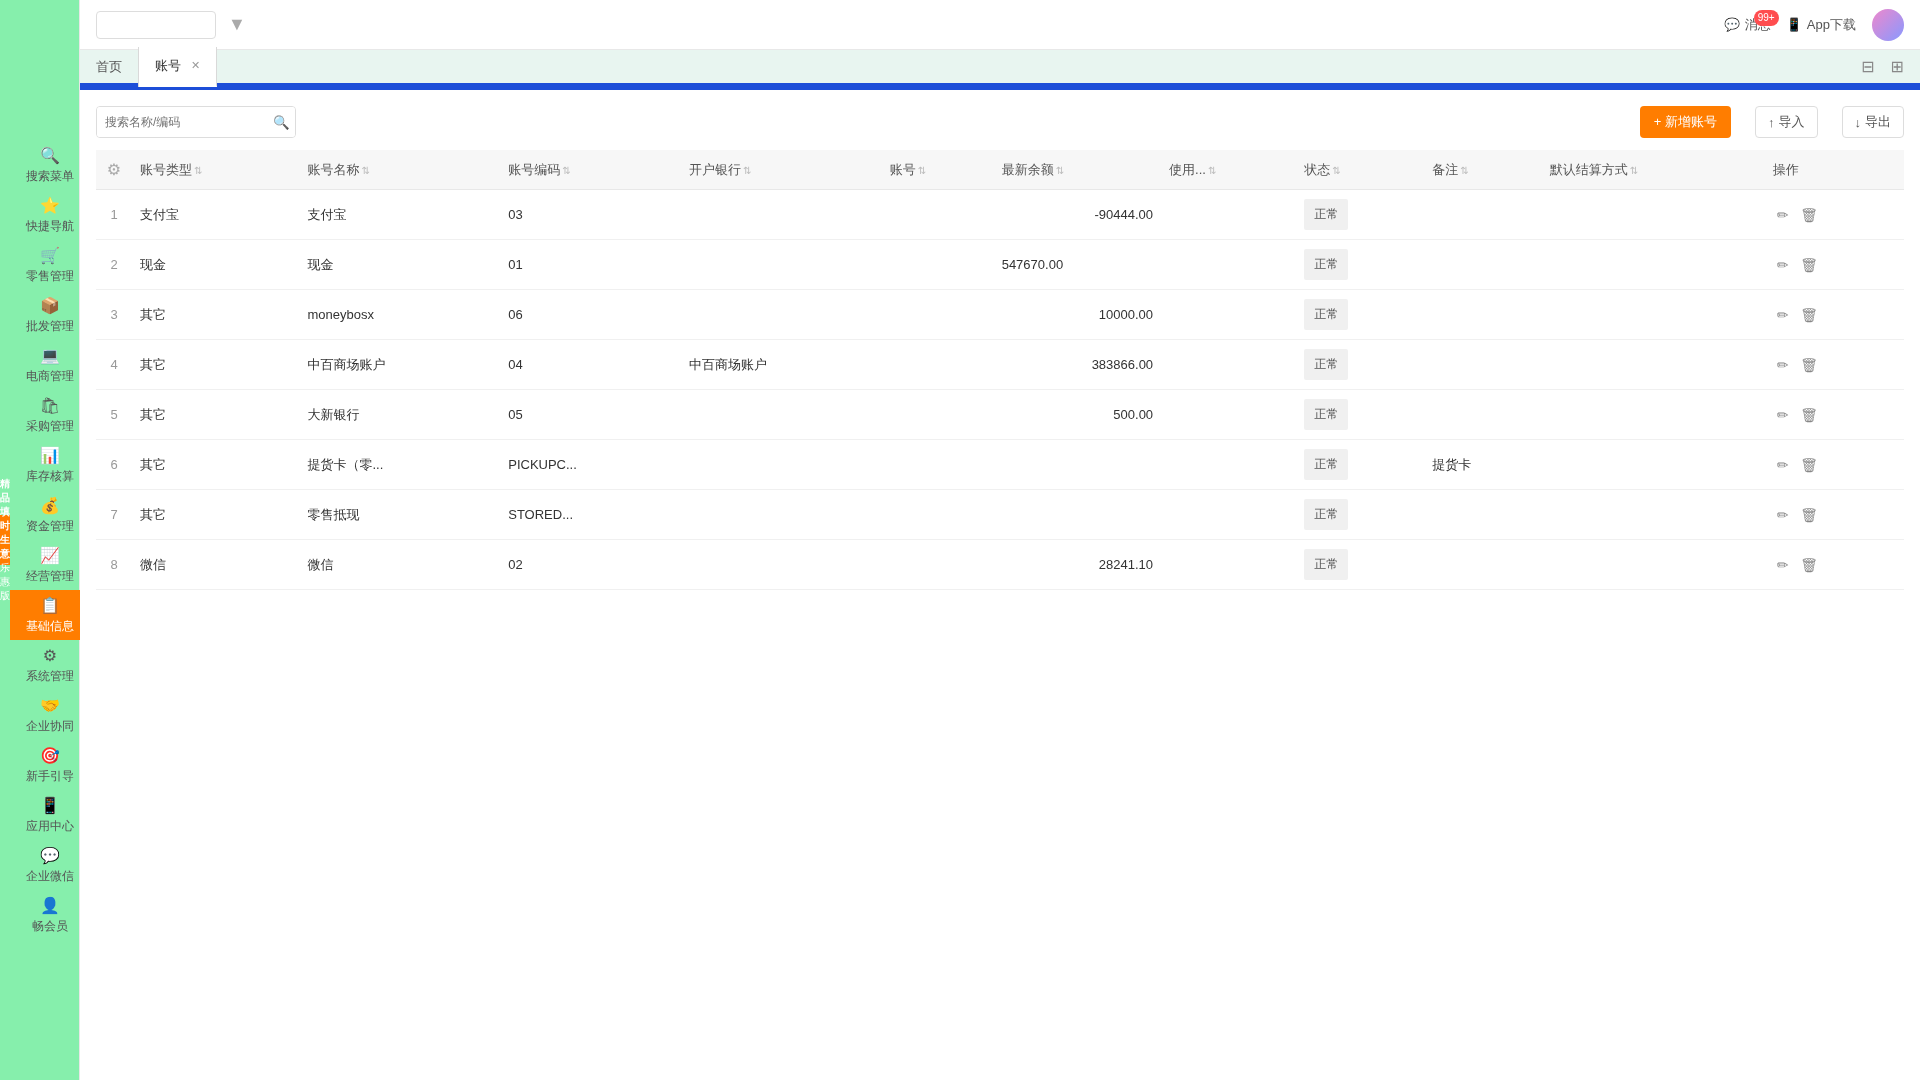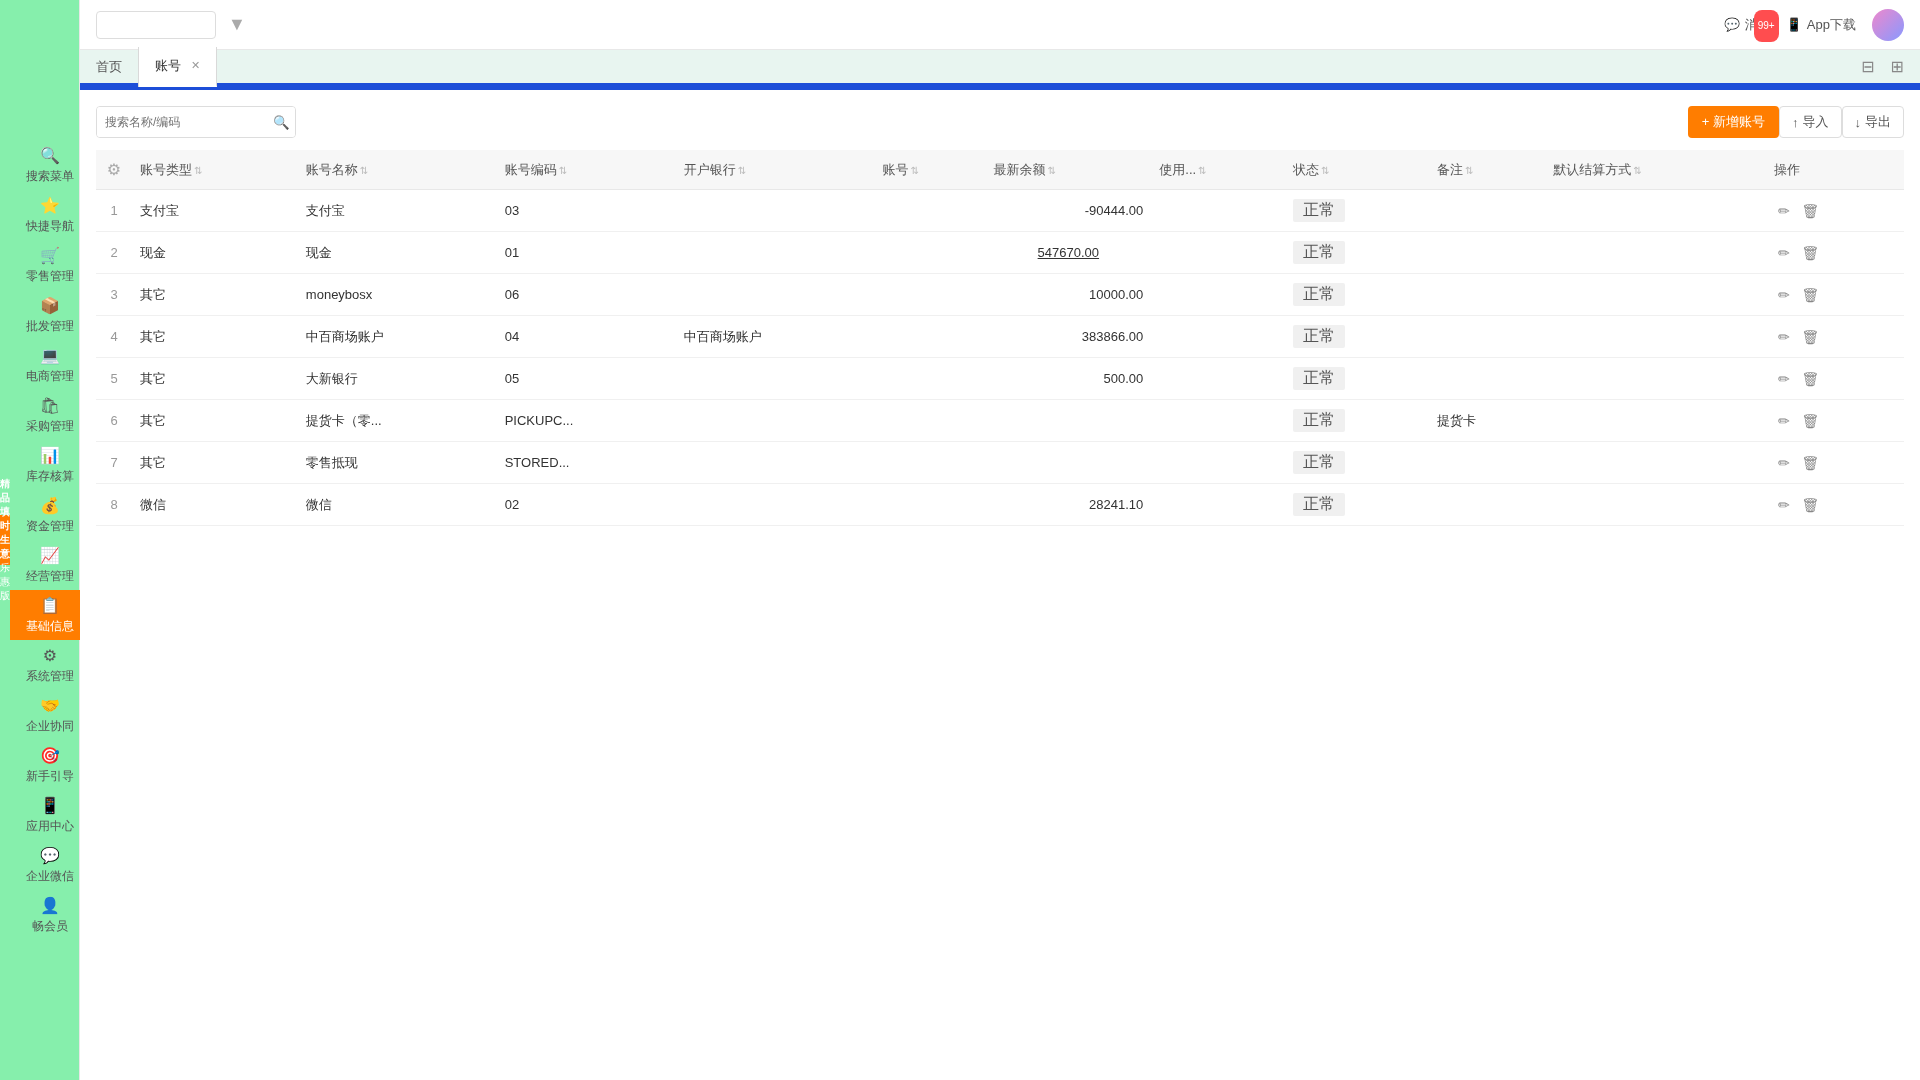--- a/index.html
+++ b/index.html
@@ -97,21 +97,21 @@
       color: #555;
     }
     .badge {
       position: absolute;
       top: -6px;
       right: -8px;
       background: #ff4d4f;
       color: #fff;
       font-size: 10px;
       border-radius: 8px;
-      padding: 16px 4px;
+      padding: 0 4px;
       min-width: 16px;
       height: 16px;
       display: flex;
       align-items: center;
       justify-content: center;
     }
     .topbar-app { font-size: 13px; color: #555; cursor: pointer; display: flex; align-items: center; gap: 4px; }
     .avatar { width: 32px; height: 32px; border-radius: 50%; background: #ccc; cursor: pointer; overflow: hidden; }
 
     
@@ -188,21 +188,21 @@
       border: none;
       cursor: pointer;
       display: flex;
       align-items: center;
       justify-content: center;
       color: #aaa;
     }
     .toolbar-right {
       display: flex;
       align-items: flex-end;
-      gap: 0;
+      gap: 24px;
     }
     .btn-primary {
       background: #ff7d00;
       color: #fff;
       border: none;
       border-radius: 4px;
       padding: 0 14px;
       height: 32px;
       cursor: pointer;
       font-size: 13px;
@@ -240,25 +240,25 @@
     }
     th .sort-icon { color: #bbb; font-size: 10px; margin-left: 2px; }
     td {
       padding: 9px 8px;
       border-bottom: 1px solid #f0f0f0;
       color: #333;
       white-space: nowrap;
     }
     .status-badge {
       display: inline-block;
-      padding: 1px 10px;
+      padding: 7px 10px;
       border-radius: 2px;
       background: #f0f0f0;
       color: #555;
-      font-size: 16px;
+      font-size: 12px;
     }
     .status-normal { background: #f0f0f0; color: #555; }
     .action-btn {
       background: none;
       border: none;
       cursor: pointer;
       color: #888;
       padding: 2px 4px;
       font-size: 14px;
     }
@@ -492,21 +492,21 @@
       <button class="action-btn" title="删除">🗑</button>
     </td>
   </tr>
             <tr>
     <td style="text-align:center;color:#999;">2</td>
     <td>现金</td>
     <td>现金</td>
     <td>01</td>
     <td></td>
     <td></td>
-    <td style="text-align:center;text-decoration:underline;">547670.00</td>
+    <td style="text-align:left;">547670.00</td>
     <td></td>
     <td><span class="status-badge status-normal">正常</span></td>
     <td></td>
     <td></td>
     <td>
       <button class="action-btn" title="编辑">✏</button>
       <button class="action-btn" title="删除">🗑</button>
     </td>
   </tr>
             <tr>

